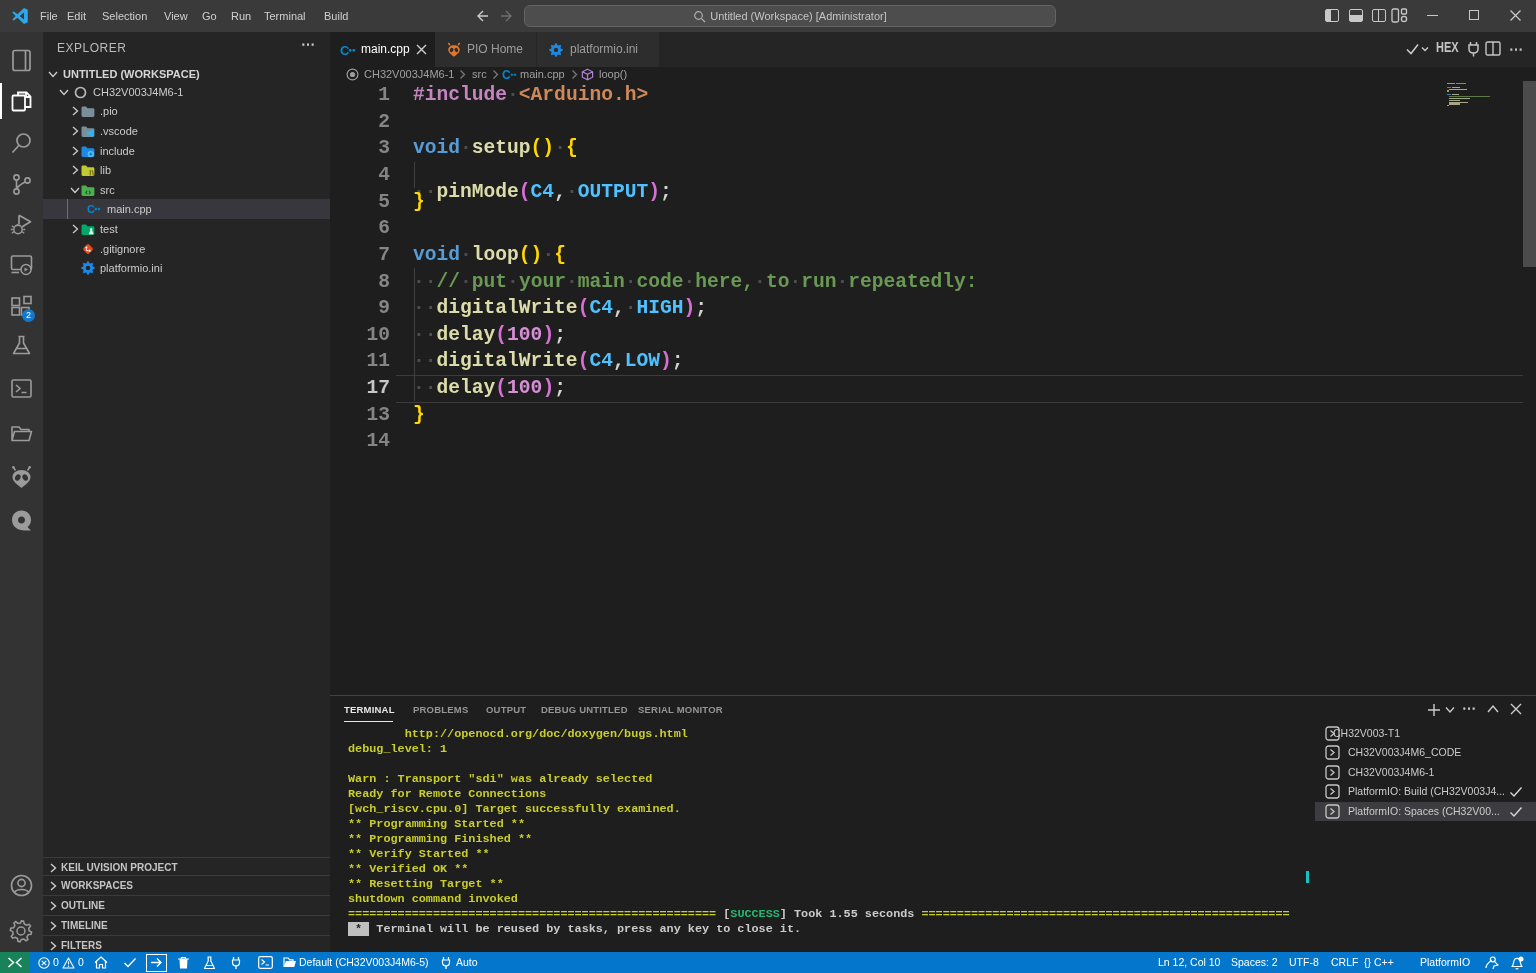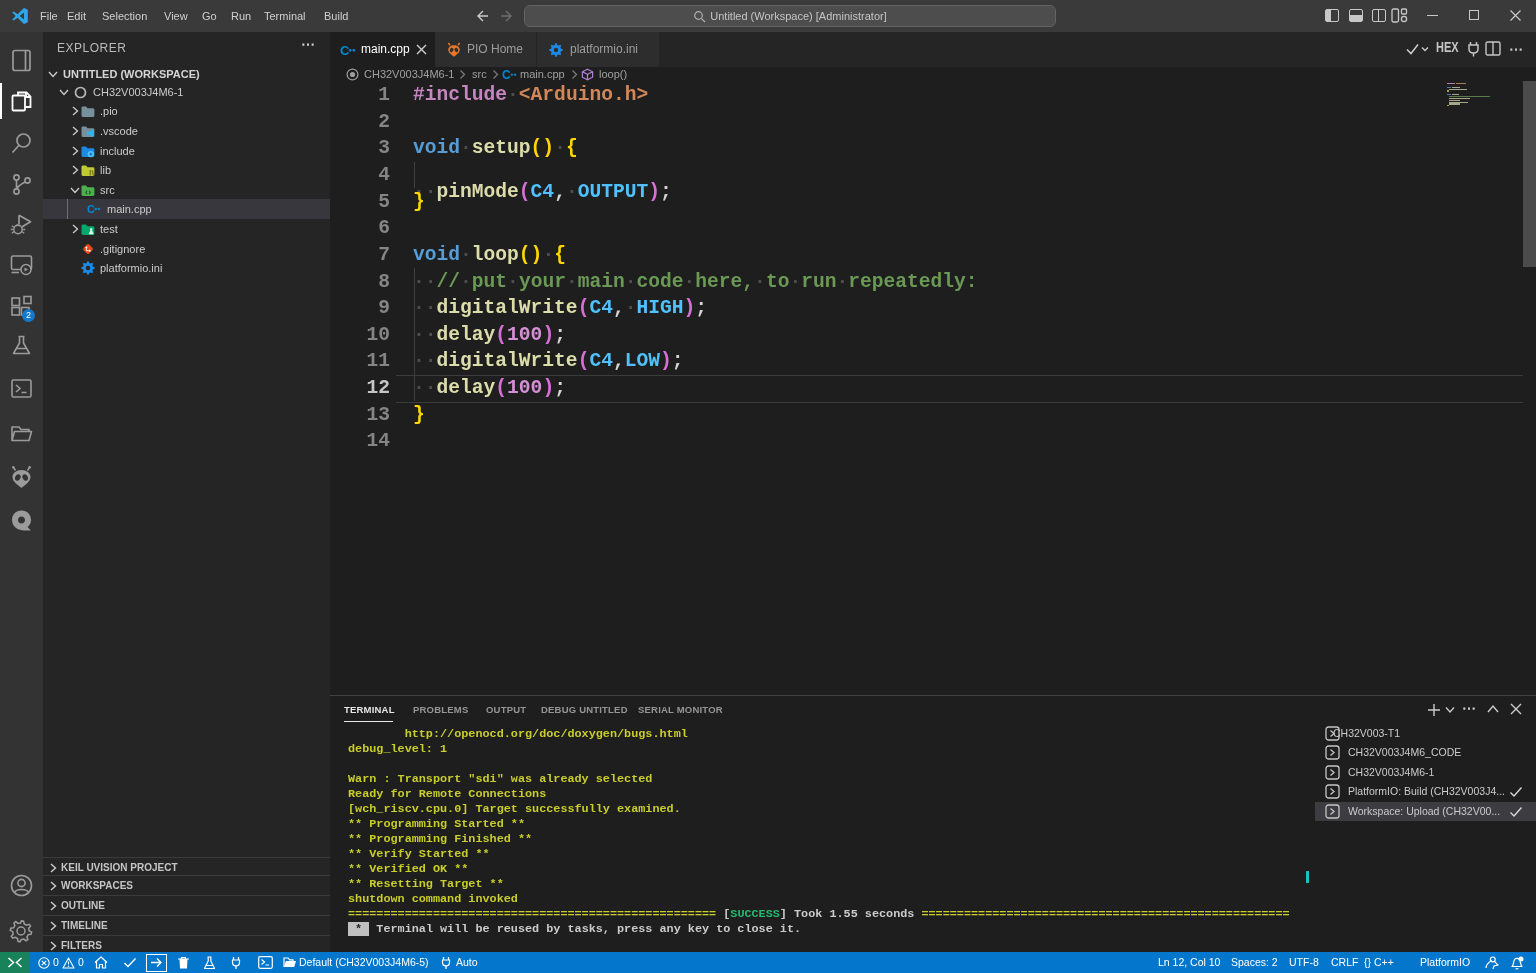--- a/index.html
+++ b/index.html
@@ -409,21 +409,21 @@
   <div class="lnum" style="left:330px;top:108.8px">2</div>
   <div class="lnum" style="left:330px;top:135.4px">3</div>
   <div class="lnum" style="left:330px;top:162.1px">4</div>
   <div class="lnum" style="left:330px;top:188.7px">5</div>
   <div class="lnum" style="left:330px;top:215.3px">6</div>
   <div class="lnum" style="left:330px;top:241.9px">7</div>
   <div class="lnum" style="left:330px;top:268.6px">8</div>
   <div class="lnum" style="left:330px;top:295.2px">9</div>
   <div class="lnum" style="left:330px;top:321.8px">10</div>
   <div class="lnum" style="left:330px;top:348.4px">11</div>
-  <div class="lnum" style="left:330px;top:375.1px;color:#c6c6c6">12</div>
+  <div class="lnum" style="left:330px;top:375.1px;color:#c6c6c6">17</div>
   <div class="lnum" style="left:330px;top:401.7px">13</div>
   <div class="lnum" style="left:330px;top:428.3px">14</div>
   <div class="codeline" style="left:413px;top:82.2px"><span class="kw">#include</span><span class="ws">·</span><span class="str">&lt;Arduino.h&gt;</span></div>
   <div class="codeline" style="left:413px;top:135.4px"><span class="ty">void</span><span class="ws">·</span><span class="fn">setup</span><span class="b1">()</span><span class="ws">·</span><span class="b1">{</span></div>
   <div class="codeline" style="left:413px;top:179px"><span class="ws">··</span><span class="fn">pinMode</span><span class="b2">(</span><span class="cst">C4</span><span class="fg">,</span><span class="ws">·</span><span class="cst">OUTPUT</span><span class="b2">)</span><span class="fg">;</span></div>
   <div class="codeline" style="left:413px;top:188.7px"><span class="b1">}</span></div>
   <div class="codeline" style="left:413px;top:241.9px"><span class="ty">void</span><span class="ws">·</span><span class="fn">loop</span><span class="b1">()</span><span class="ws">·</span><span class="b1">{</span></div>
   <div class="codeline" style="left:413px;top:268.6px"><span class="ws">··</span><span class="cm">//</span><span class="ws">·</span><span class="cm">put</span><span class="ws">·</span><span class="cm">your</span><span class="ws">·</span><span class="cm">main</span><span class="ws">·</span><span class="cm">code</span><span class="ws">·</span><span class="cm">here,</span><span class="ws">·</span><span class="cm">to</span><span class="ws">·</span><span class="cm">run</span><span class="ws">·</span><span class="cm">repeatedly:</span></div>
   <div class="codeline" style="left:413px;top:295.2px"><span class="ws">··</span><span class="fn">digitalWrite</span><span class="b2">(</span><span class="cst">C4</span><span class="fg">,</span><span class="ws">·</span><span class="cst">HIGH</span><span class="b2">)</span><span class="fg">;</span></div>
   <div class="codeline" style="left:413px;top:321.8px"><span class="ws">··</span><span class="fn">delay</span><span class="b2">(</span><span class="num">100</span><span class="b2">)</span><span class="fg">;</span></div>
@@ -519,21 +519,21 @@
   <span style="position:absolute;left:33px">PlatformIO: Build (CH32V003J4...</span>
   <svg class="a" style="left:194px;top:4px" width="14" height="12" viewBox="0 0 14 12">
       <path d="M1.5 6.5 L5 10 L12.5 1.5" fill="none" stroke="#d7d7d7" stroke-width="1.4"></path>
     </svg>
 </div>
 <div class="taskrow" style="top:801.7px;background:#3c3c41">
   <svg class="a" style="left:10px;top:2px" width="15" height="15" viewBox="0 0 15 15">
       <rect x="1" y="1" width="13" height="13" rx="2.5" fill="none" stroke="#c5c5c5" stroke-width="1.3"></rect>
       <path d="M5.5 4.5 L9 7.5 L5.5 10.5" fill="none" stroke="#c5c5c5" stroke-width="1.3"></path>
     </svg>
-  <span style="position:absolute;left:33px">Workspace: Upload (CH32V00...</span>
+  <span style="position:absolute;left:33px">PlatformIO: Spaces (CH32V00...</span>
   <svg class="a" style="left:194px;top:4px" width="14" height="12" viewBox="0 0 14 12">
       <path d="M1.5 6.5 L5 10 L12.5 1.5" fill="none" stroke="#d7d7d7" stroke-width="1.4"></path>
     </svg>
 </div>
 
 <div id="statusbar">
   <div id="remote">
     <svg class="a" style="left:7px;top:4px" width="16" height="13" viewBox="0 0 16 13">
         <path d="M1.5 2 L6.5 6.5 L1.5 11 M14.5 2 L9.5 6.5 L14.5 11" fill="none" stroke="#ffffff" stroke-width="1.5"></path>
       </svg>

